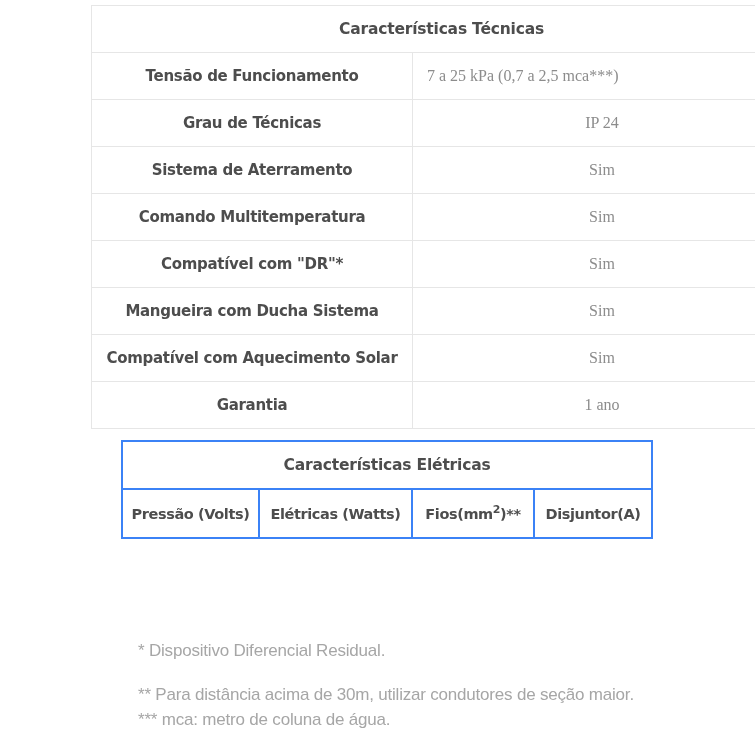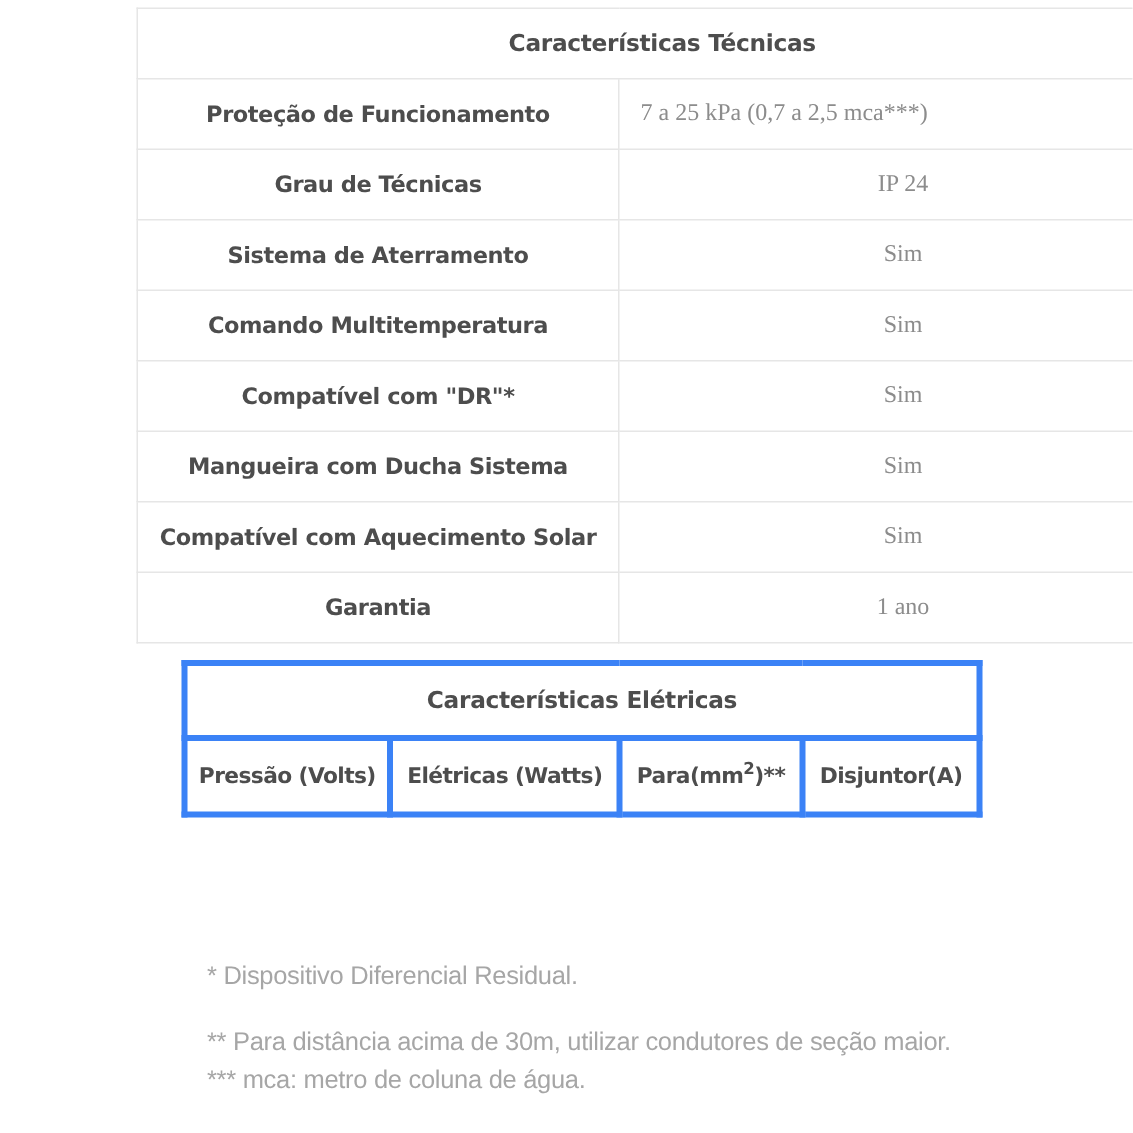--- a/index.html
+++ b/index.html
@@ -65,21 +65,21 @@
   
   #elec-table {
     position: absolute;
     left: 121px;
     top: 440px;
     width: 530px;
     border-collapse: collapse;
     table-layout: fixed;
   }
   #elec-table td {
-    border: 4px solid #3b82f6;
+    border: 2px solid #3b82f6;
     height: 45px;
     padding: 0 4px;
     text-align: center;
     vertical-align: middle;
     overflow: hidden;
     white-space: nowrap;
   }
   #elec-table .t2-title {
     font-family: "DejaVu Sans", sans-serif;
     font-weight: bold;
@@ -131,21 +131,21 @@
 <table id="tech-table">
   <colgroup>
       <col class="c-label">
       <col class="c-value">
     </colgroup>
   <tbody>
     <tr>
       <td class="t1-title" colspan="2">Características Técnicas</td>
     </tr>
     <tr>
-      <td class="t1-label">Proteção de Funcionamento</td>
+      <td class="t1-label">Tensão de Funcionamento</td>
       <td class="t1-value left">7 a 25 kPa (0,7 a 2,5 mca***)</td>
     </tr>
     <tr>
       <td class="t1-label">Grau de Técnicas</td>
       <td class="t1-value">IP 24</td>
     </tr>
     <tr>
       <td class="t1-label">Sistema de Aterramento</td>
       <td class="t1-value">Sim</td>
     </tr>
@@ -179,21 +179,21 @@
       <col class="e3">
       <col class="e4">
     </colgroup>
   <tbody>
     <tr>
       <td class="t2-title" colspan="4">Características Elétricas</td>
     </tr>
     <tr>
       <td class="t2-head">Pressão (Volts)</td>
       <td class="t2-head">Elétricas (Watts)</td>
-      <td class="t2-head"><span>Para(mm</span><sup class="sq">2</sup><span>)**</span></td>
+      <td class="t2-head"><span>Fios(mm</span><sup class="sq">2</sup><span>)**</span></td>
       <td class="t2-head">Disjuntor(A)</td>
     </tr>
   </tbody>
 </table>
 
 <div class="footnote" id="fn-1">* Dispositivo Diferencial Residual.</div>
 <div class="footnote" id="fn-2">** Para distância acima de 30m, utilizar condutores de seção maior.</div>
 <div class="footnote" id="fn-3">*** mca: metro de coluna de água.</div>
 
 </body></html>

